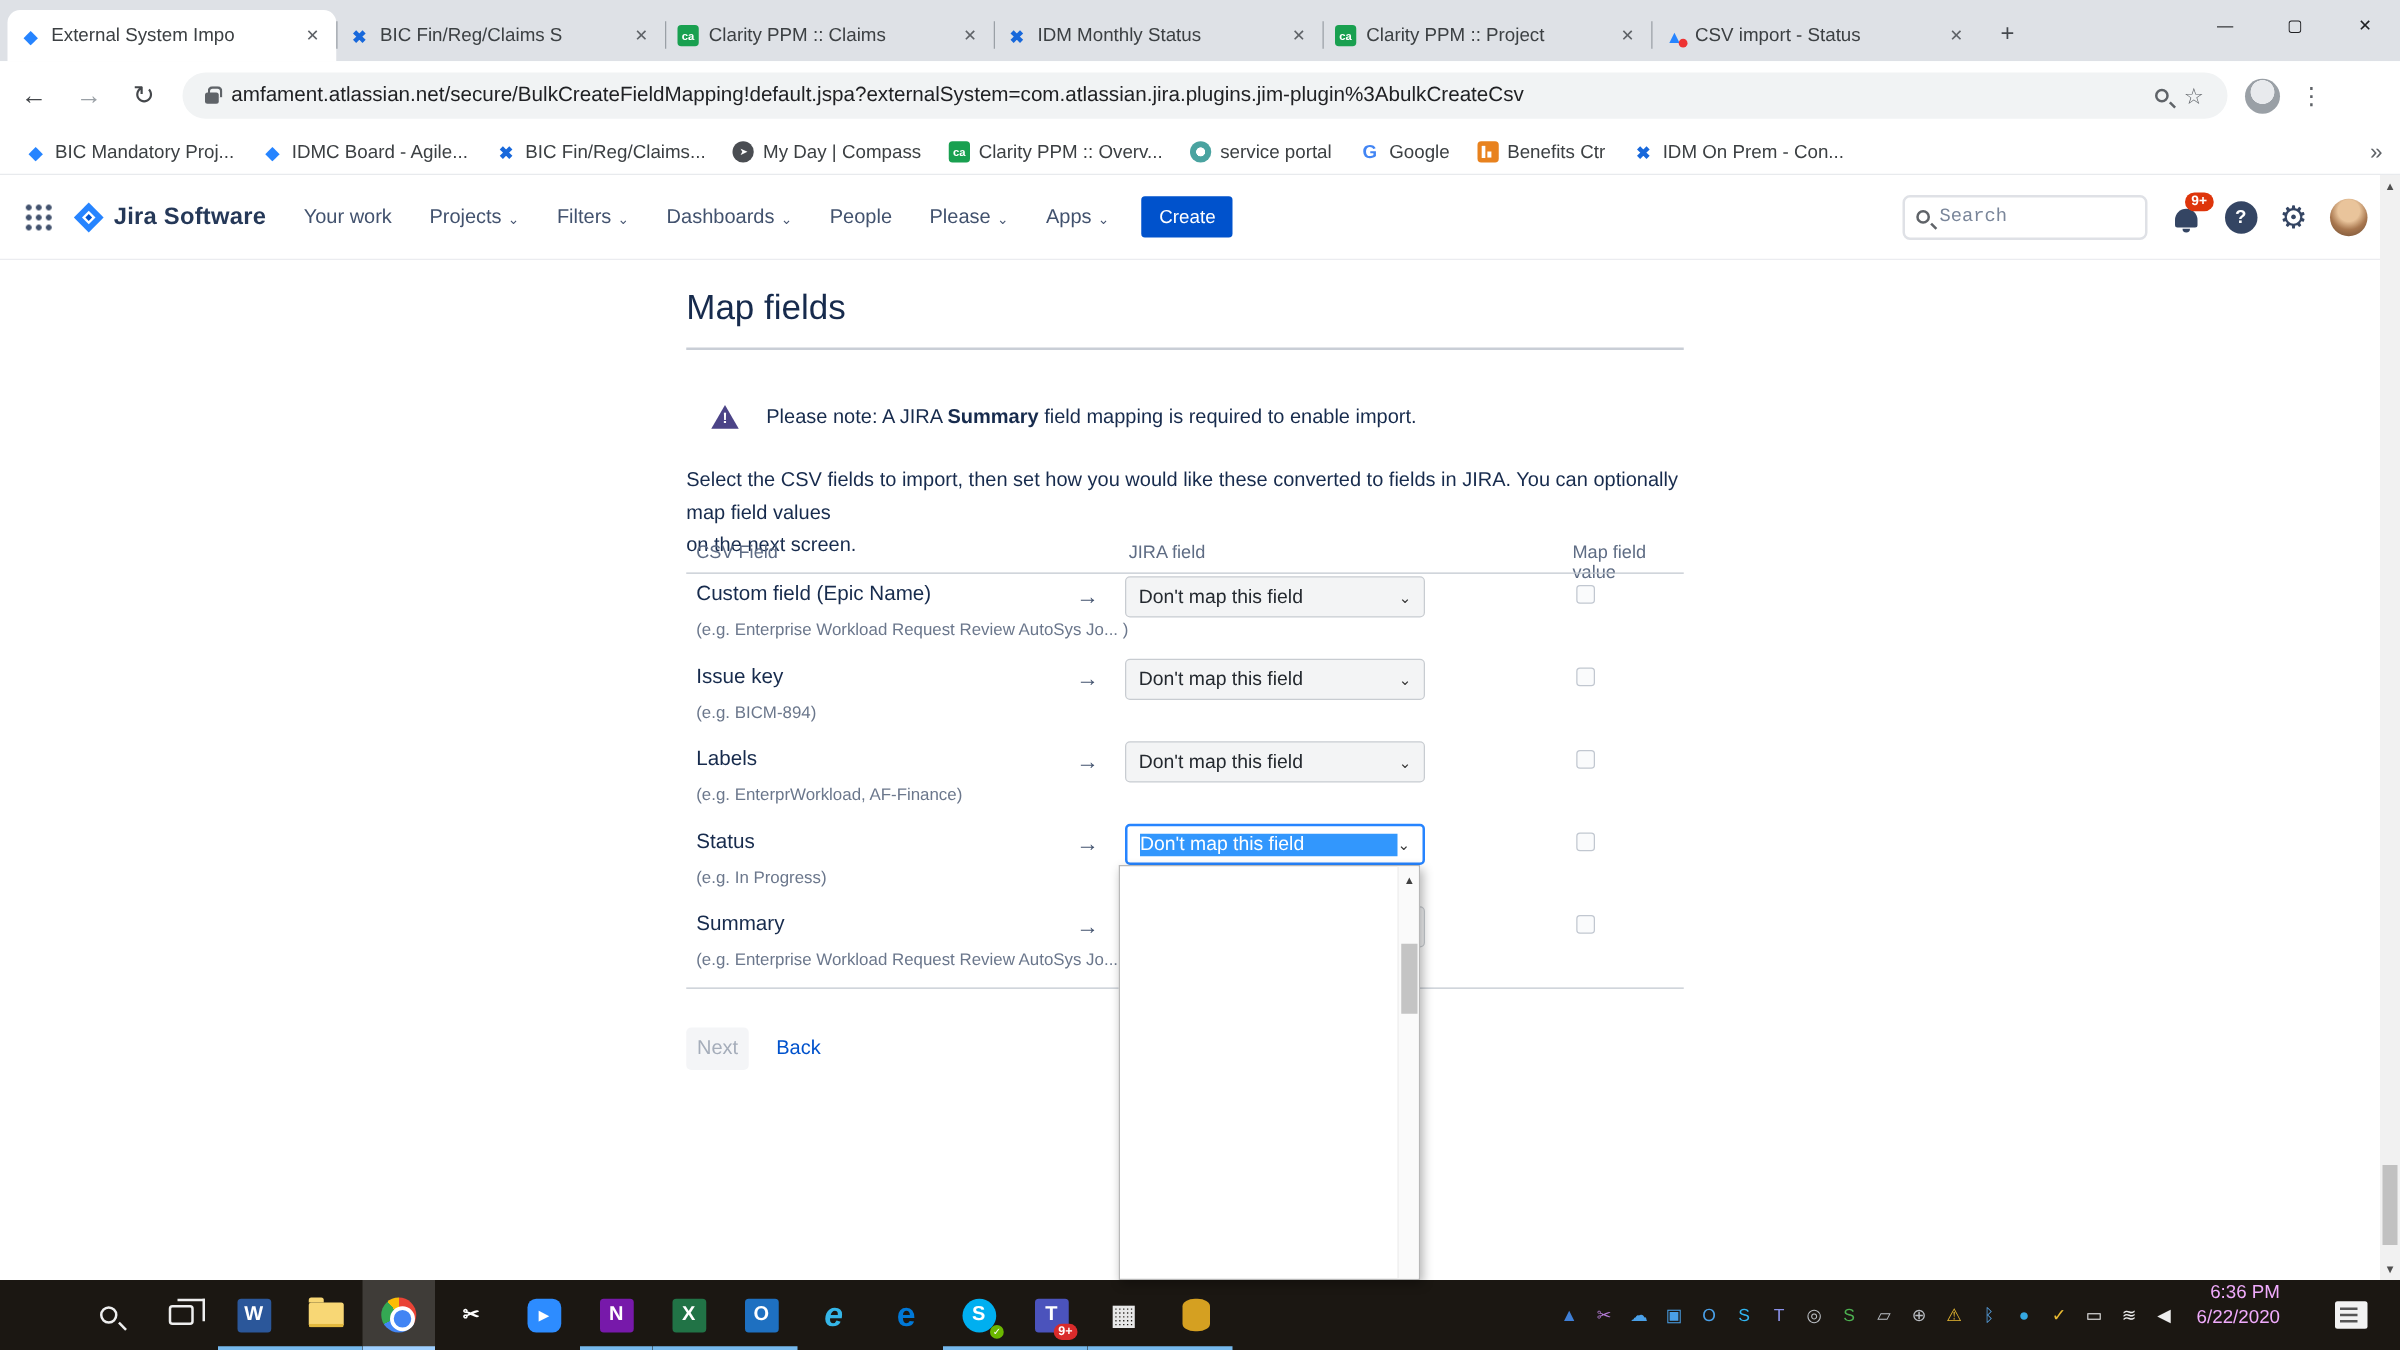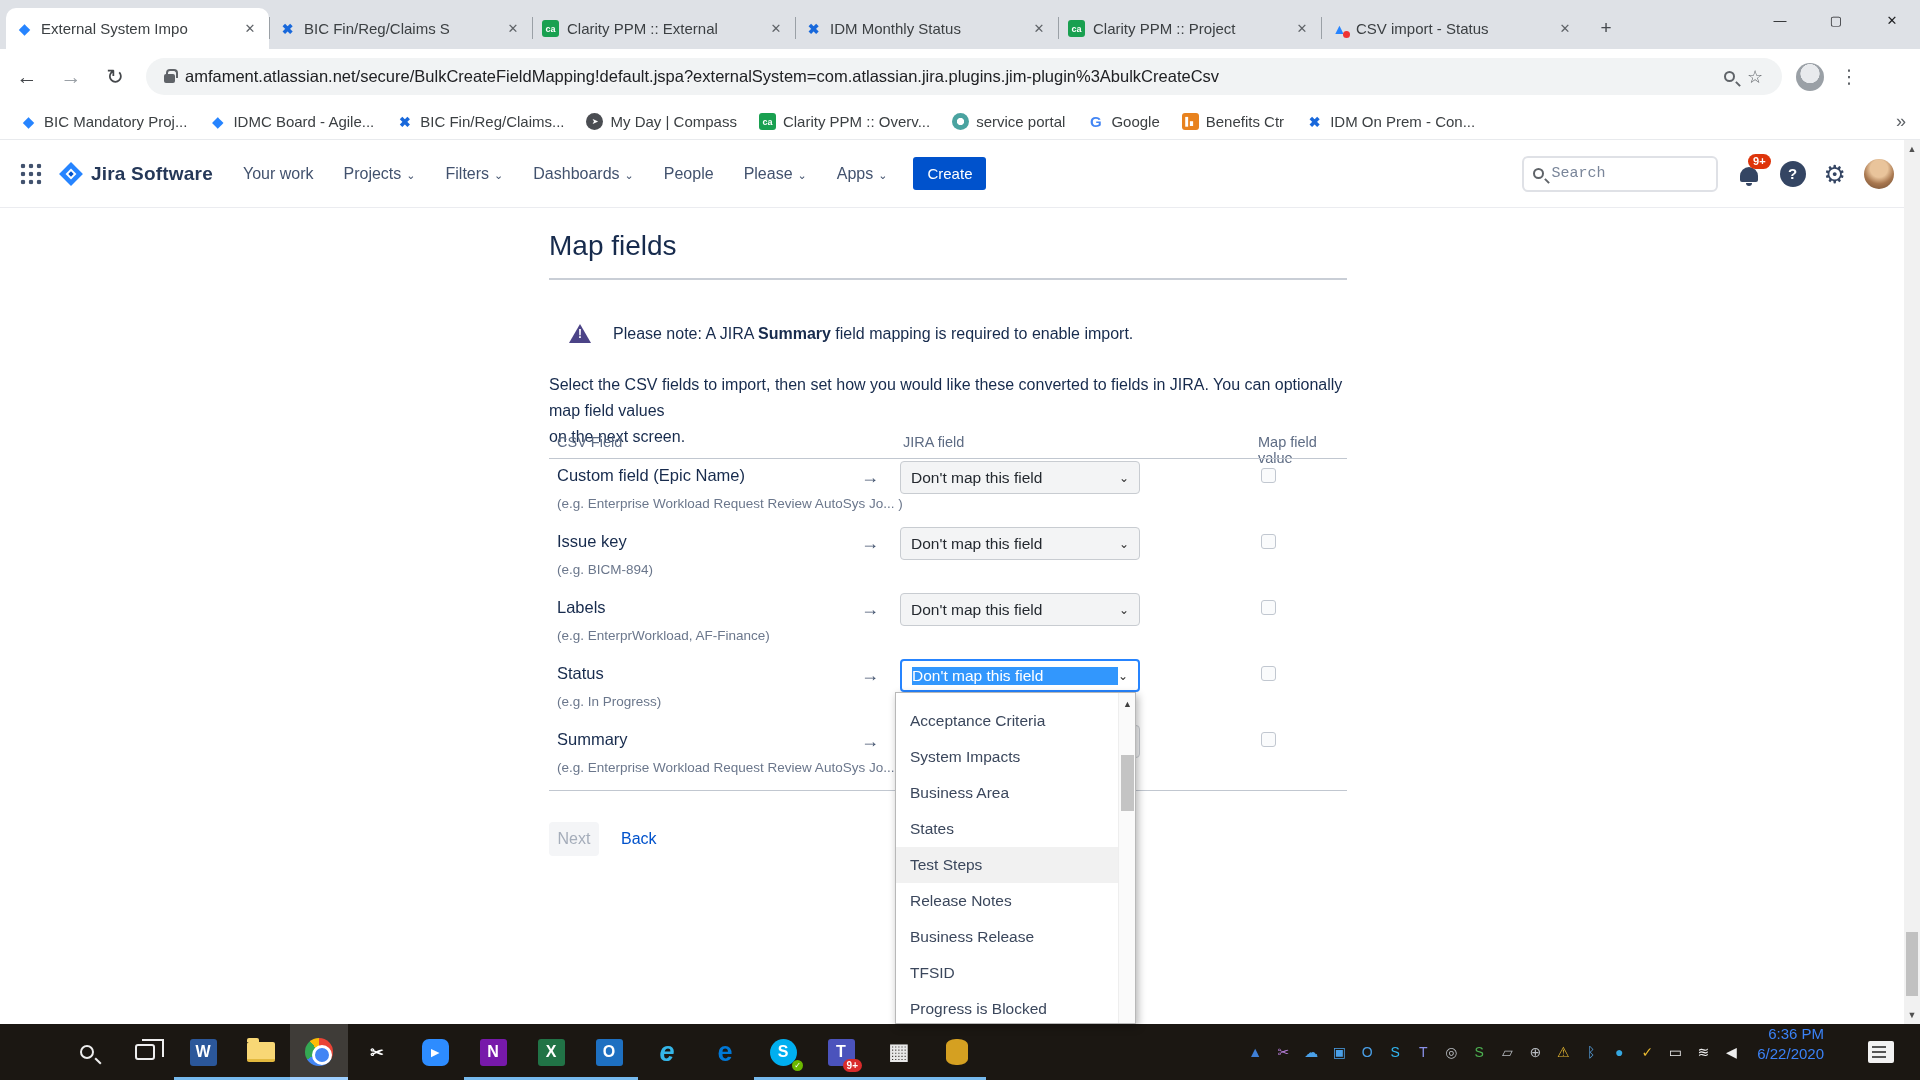--- a/index.html
+++ b/index.html
@@ -147,42 +147,42 @@
   .i-teams { background:#4B53BC; }
   .i-calc { color:#e8e8e8; font-size:22px; }
   .i-db { width:22px; height:26px; background:#D5A021; border-radius:10px/6px; }
   .mini-badge { position:absolute; right:8px; bottom:8px; background:#D92B2B; color:#fff; font-size:10px; font-weight:bold; border-radius:8px; padding:1px 4px; }
   .mini-check { position:absolute; right:9px; bottom:9px; width:11px; height:11px; background:#6BB700; border-radius:50%; color:#fff; font-size:8px; line-height:11px; text-align:center; }
   #tray { margin-left:auto; display:flex; align-items:center; gap:4px; padding-right:8px; }
   .tray-ic { width:24px; height:24px; display:flex; align-items:center; justify-content:center; font-size:14px; color:#e8e8e8; }
   .tc-atl{color:#3f7fd6} .tc-purple{color:#b37bd4} .tc-blue{color:#4aa0e8} .tc-skype{color:#31b5f0}
   .tc-teams{color:#8a91e8} .tc-gray{color:#b9bdc2} .tc-green{color:#4caf50} .tc-warn{color:#e8b931}
   .tc-bt{color:#58a6e8} .tc-zs{color:#35a7e0} .tc-ysh{color:#e8b931} .tc-white{color:#eee}
-  #clock { color:#3b82f6; font-size:15px; text-align:right; line-height:20px; margin:0 14px 16px 10px; white-space:nowrap; }
+  #clock { color:#f0abfc; font-size:15px; text-align:right; line-height:20px; margin:0 14px 16px 10px; white-space:nowrap; }
   #action-center { width:26px; height:22px; background:#f2f2f2; border-radius:2px; margin:0 18px 0 26px; position:relative; }
   #action-center::after { content:""; position:absolute; left:4px; top:5px; width:14px; height:2px; background:#555; box-shadow:0 5px 0 #555, 0 10px 0 #555; }
 </style>
 </head>
 <body>
 
 <div id="tabbar">
   <div style="display:flex; align-items:flex-end; margin-left:6px;">
     <div class="tab active">
         <span class="fav i-jira"></span>
         <span class="tab-title">External System Impo</span>
         <span class="tab-close">✕</span>
       </div>
       <div class="tab">
         <span class="fav i-jirax"></span>
         <span class="tab-title">BIC Fin/Reg/Claims S</span>
         <span class="tab-close">✕</span>
       </div>
       <div class="tab">
         <span class="fav i-ca"></span>
-        <span class="tab-title">Clarity PPM :: External</span>
+        <span class="tab-title">Clarity PPM :: Claims</span>
         <span class="tab-close">✕</span>
       </div>
       <div class="tab">
         <span class="fav i-jirax"></span>
         <span class="tab-title">IDM Monthly Status</span>
         <span class="tab-close">✕</span>
       </div>
       <div class="tab">
         <span class="fav i-ca"></span>
         <span class="tab-title">Clarity PPM :: Project</span>
@@ -387,31 +387,20 @@
           </div>
           <div class="cbx"></div>
         </div>
     </div>
 
     <div id="bottom-rule"></div>
     <button id="next-btn" disabled="">Next</button>
     <a id="back-link" href="#">Back</a>
 
     <div id="popup">
-      <div id="popup-list">
-        <div class="opt">Acceptance Criteria</div>
-          <div class="opt">System Impacts</div>
-          <div class="opt">Business Area</div>
-          <div class="opt">States</div>
-          <div class="opt highlighted">Test Steps</div>
-          <div class="opt">Release Notes</div>
-          <div class="opt">Business Release</div>
-          <div class="opt">TFSID</div>
-          <div class="opt">Progress is Blocked</div>
-      </div>
       <div id="popup-scroll">
         <div class="up">▲</div>
         <div id="popup-thumb"></div>
       </div>
     </div>
   </div>
 </div>
 
 <div id="pg-scroll">
   <div class="sa up">▲</div>

